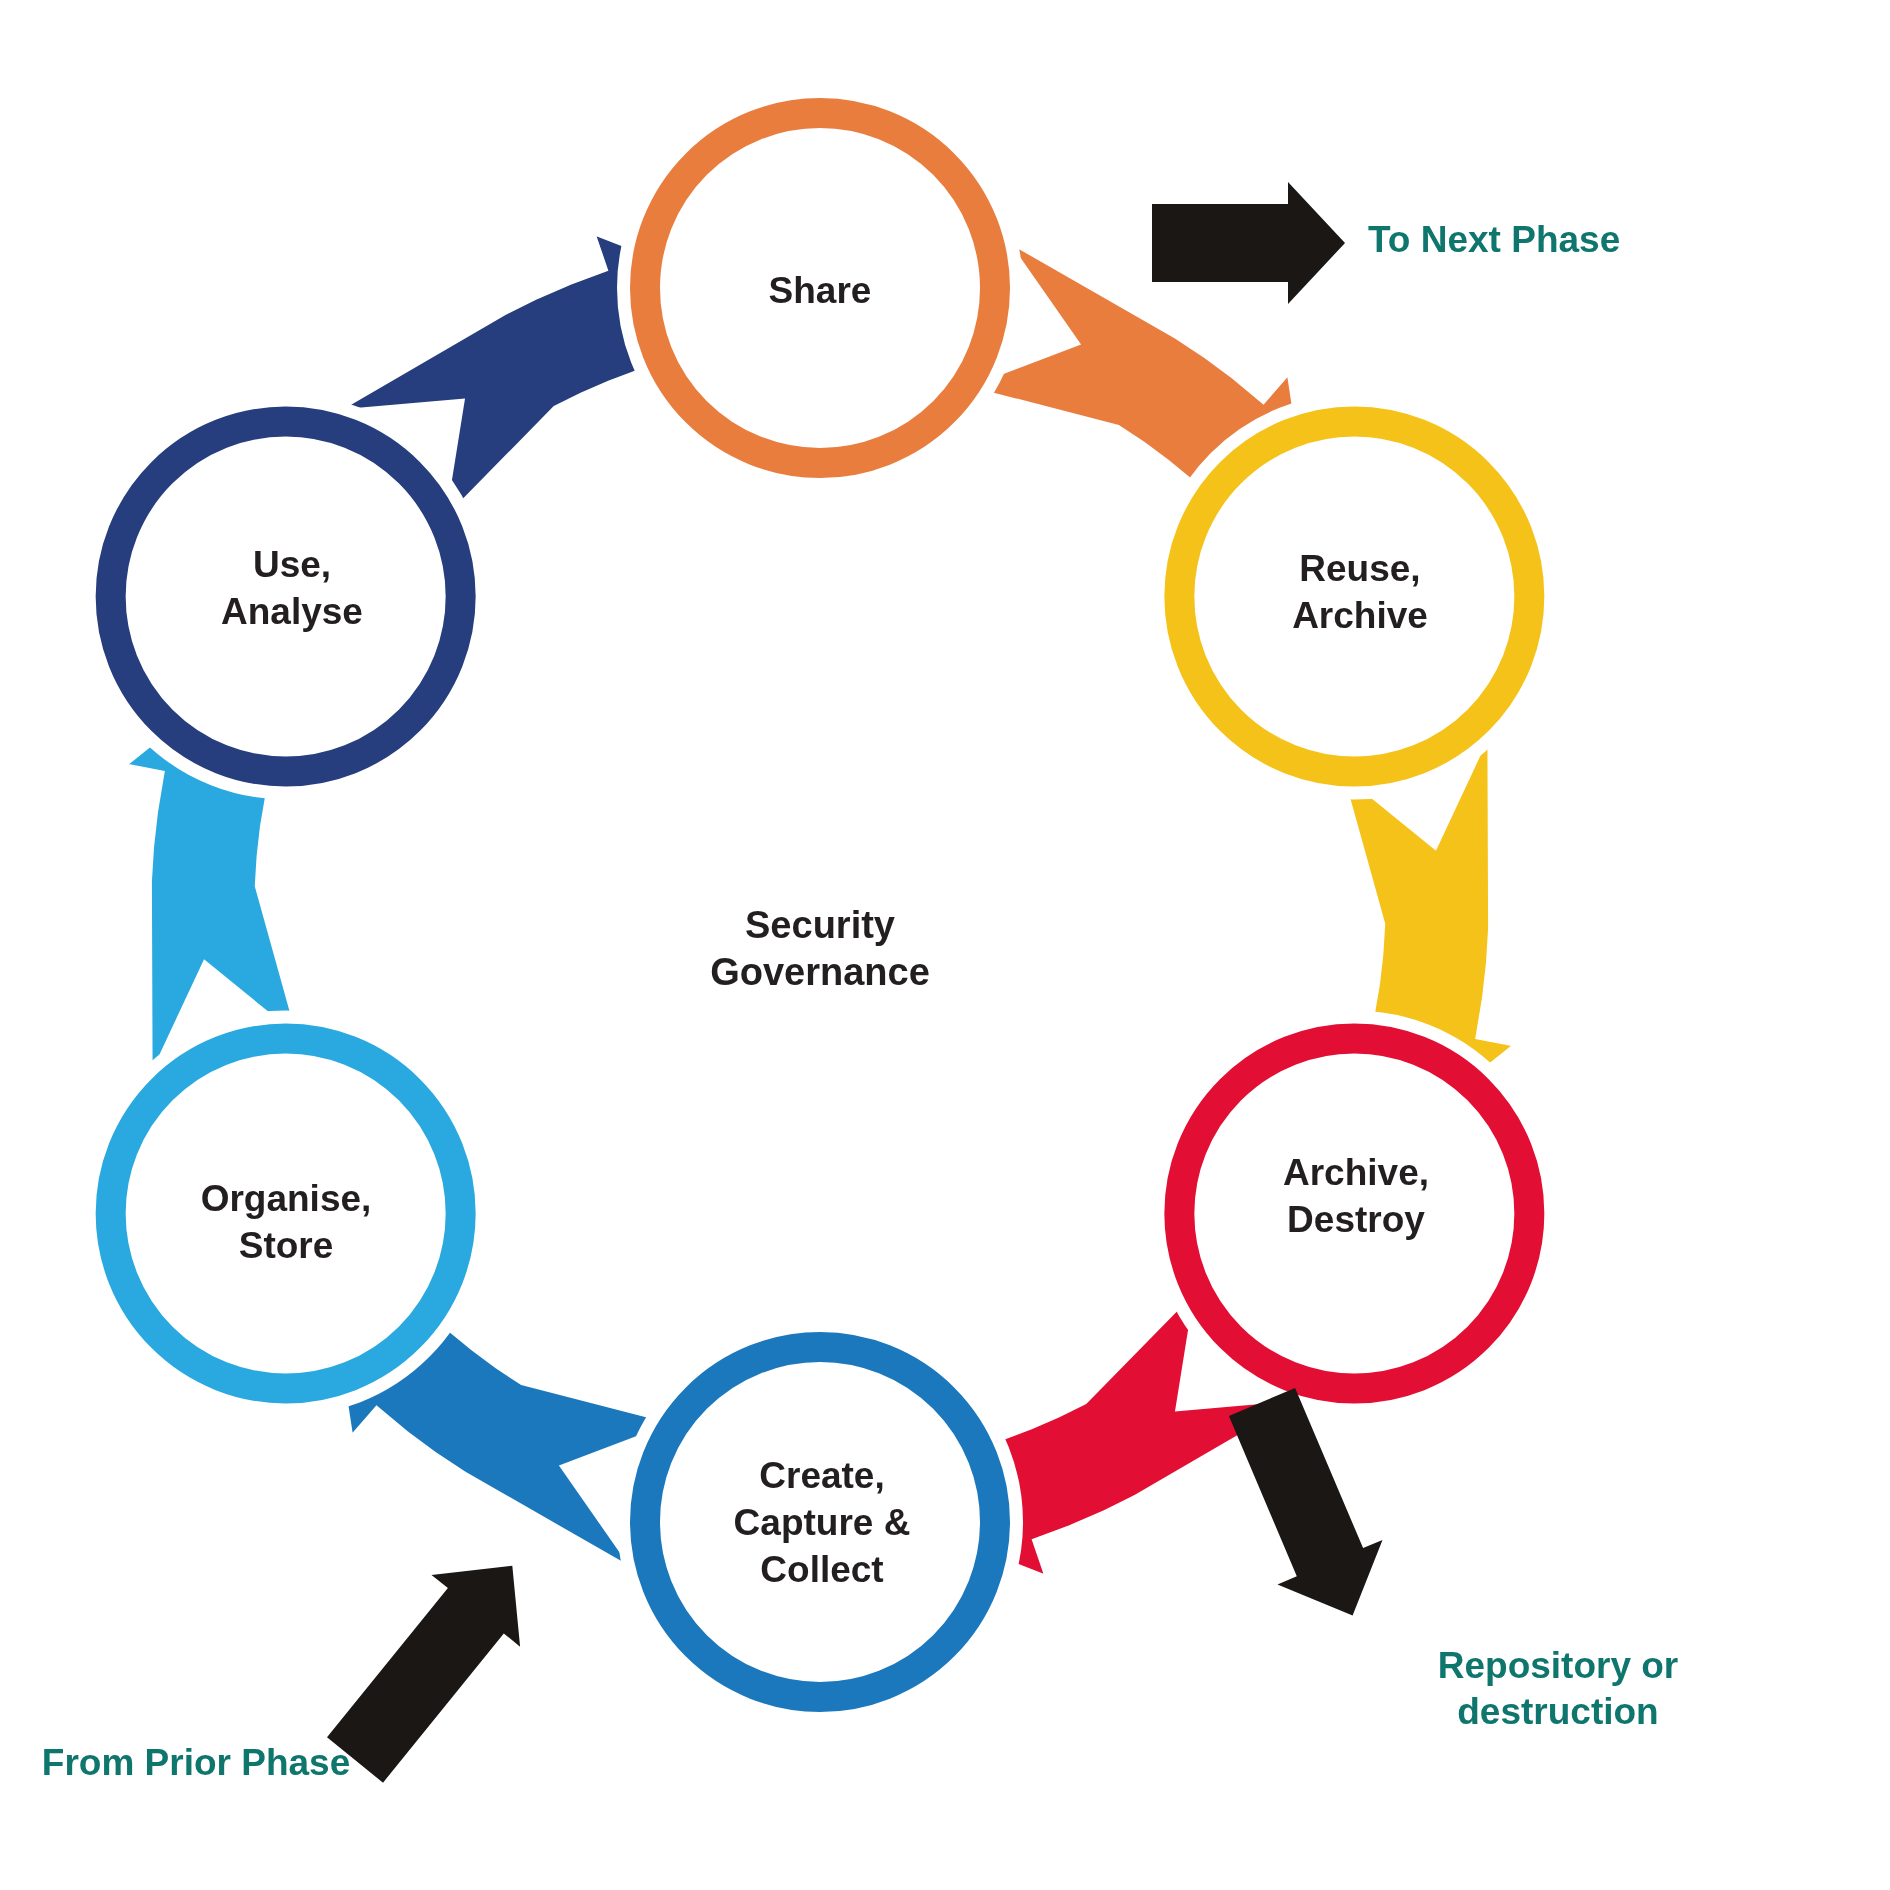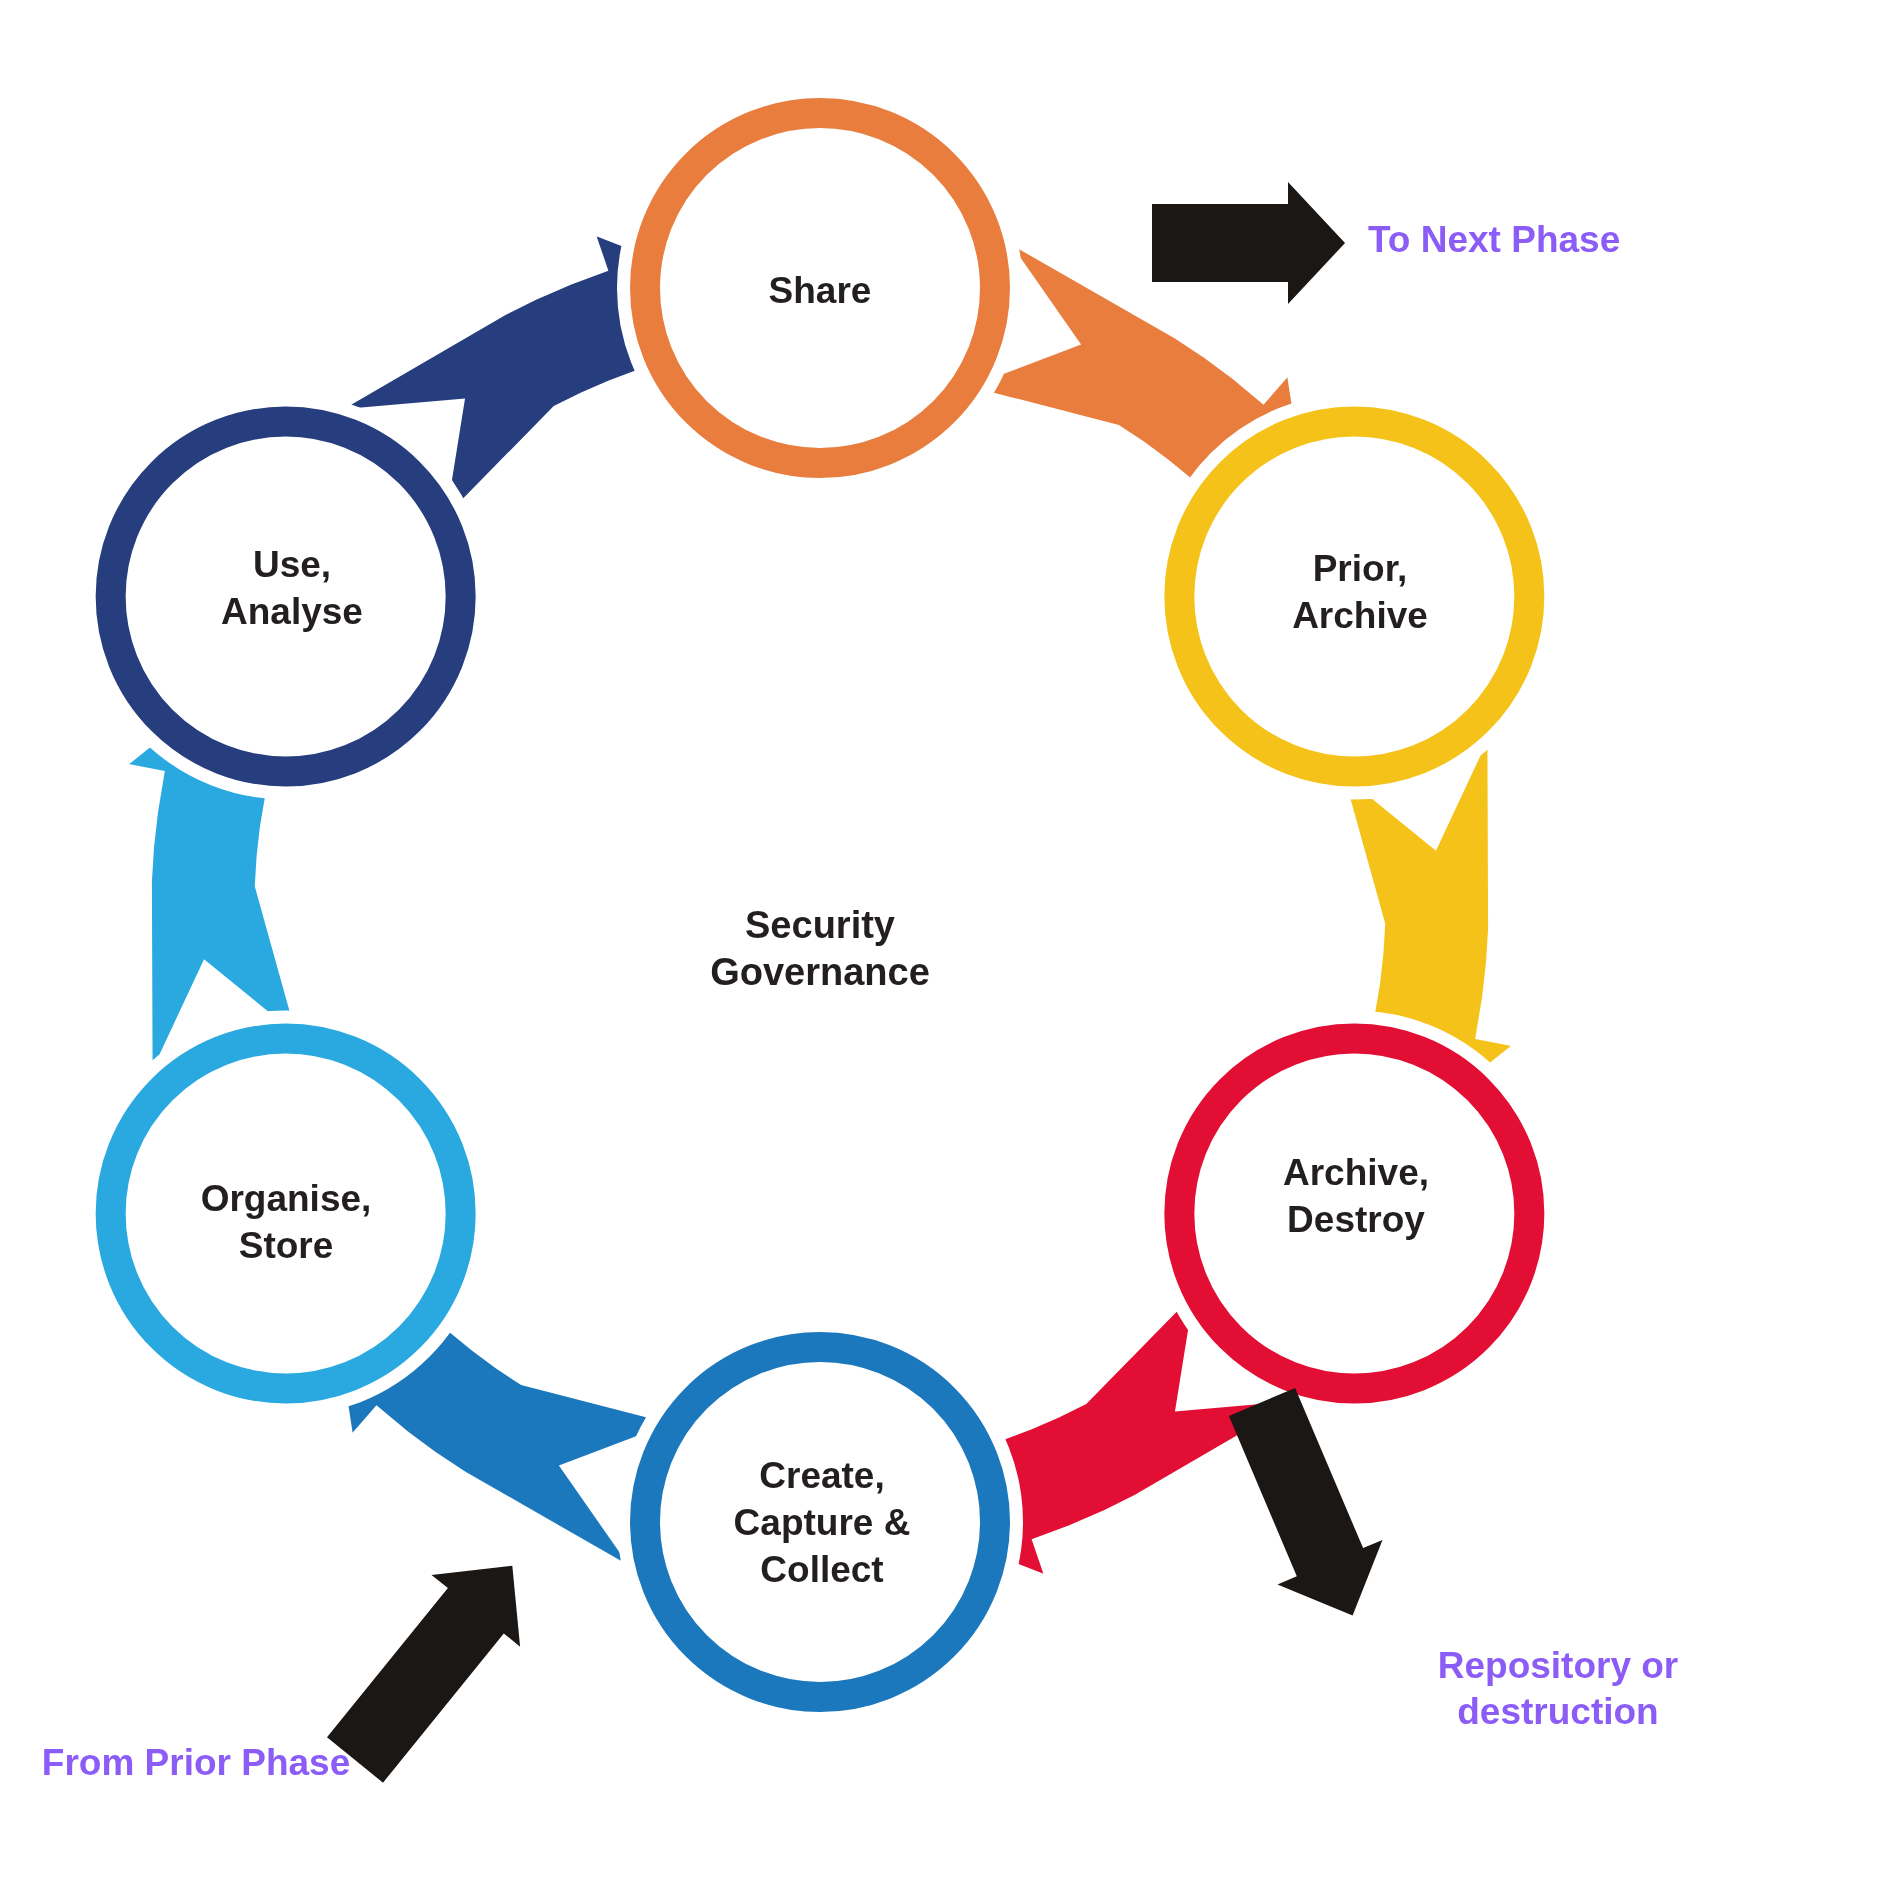--- a/index.html
+++ b/index.html
@@ -1,21 +1,21 @@
 <!DOCTYPE html>
 <html><head>
 <meta charset="utf-8">
 <style>
   html,body{margin:0;padding:0;background:#ffffff;}
   #stage{position:relative;width:1890px;height:1890px;background:#ffffff;overflow:hidden;
          font-family:"Liberation Sans", sans-serif;}
   #diagram{position:absolute;left:0;top:0;}
   .plabel{position:absolute;transform:translate(-50%,-50%);text-align:center;
           font-weight:700;font-size:37px;line-height:47px;color:#231F20;white-space:nowrap;}
-  .elabel{position:absolute;font-weight:700;font-size:37px;line-height:46px;color:#8b5cf6;white-space:nowrap;}
+  .elabel{position:absolute;font-weight:700;font-size:37px;line-height:46px;color:#0f766e;white-space:nowrap;}
   #pl-center{font-size:38px;margin-top:32px;}
   #pl-share{left:820px;top:290px;}
   #pl-reuse{left:1360px;top:592px;}
   #pl-archive{left:1356px;top:1196px;}
   #pl-create{left:822px;top:1522px;}
   #pl-organise{left:286px;top:1222px;}
   #pl-use{left:292px;top:588px;text-align:center;}
   #pl-center{left:820px;top:917px;}
   #el-next{left:1368px;top:240px;transform:translateY(-50%);}
   #el-prior{left:196px;top:1763px;transform:translate(-50%,-50%);}
@@ -46,21 +46,21 @@
       <circle cx="285.66232586500143" cy="596.5" r="175" fill="none" stroke="#263D7E" stroke-width="30"></circle>
       <polygon points="1152.0,282.0 1288.0,282.0 1288.0,304.0 1345.0,243.0 1288.0,182.0 1288.0,204.0 1152.0,204.0" fill="#1A1715"></polygon>
       <polygon points="383.0,1782.7 503.8,1633.4 520.1,1646.7 512.3,1565.7 431.5,1574.9 447.9,1588.1 327.0,1737.3" fill="#1A1715"></polygon>
       <polygon points="1228.9,1416.1 1296.8,1576.2 1277.5,1584.4 1352.6,1615.6 1382.5,1539.9 1363.1,1548.1 1295.1,1387.9" fill="#1A1715"></polygon>
     </svg>
 
   <div class="plabel" id="pl-share">
     <div>Share</div>
   </div>
   <div class="plabel" id="pl-reuse">
-    <div>Prior,</div>
+    <div>Reuse,</div>
     <div>Archive</div>
   </div>
   <div class="plabel" id="pl-archive">
     <div>Archive,</div>
     <div>Destroy</div>
   </div>
   <div class="plabel" id="pl-create">
     <div>Create,</div>
     <div>Capture &amp;</div>
     <div>Collect</div>

